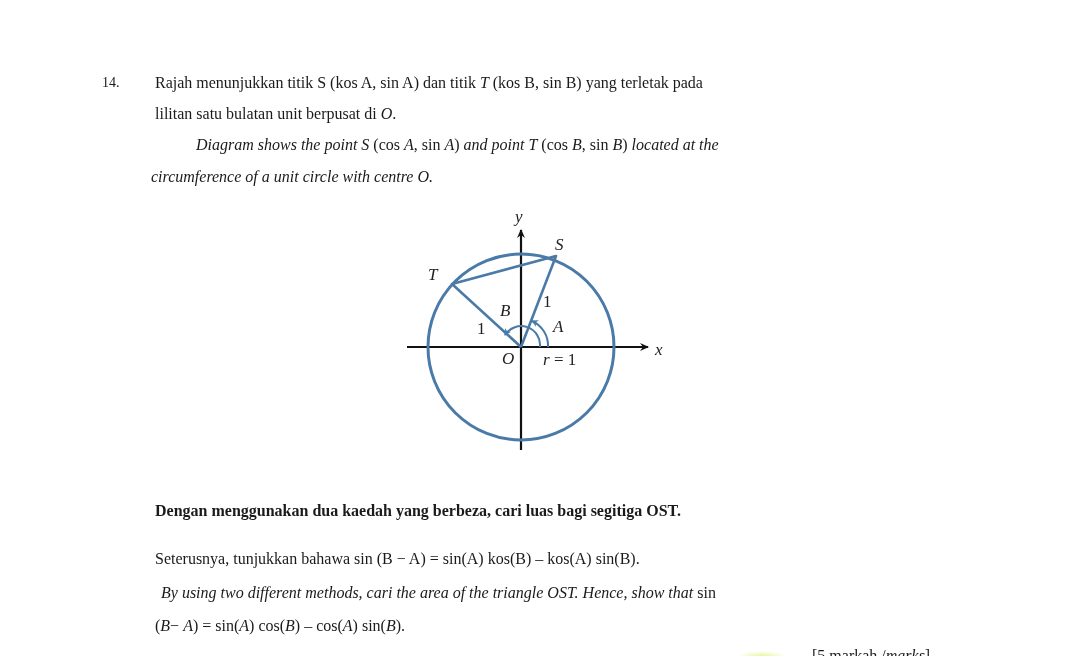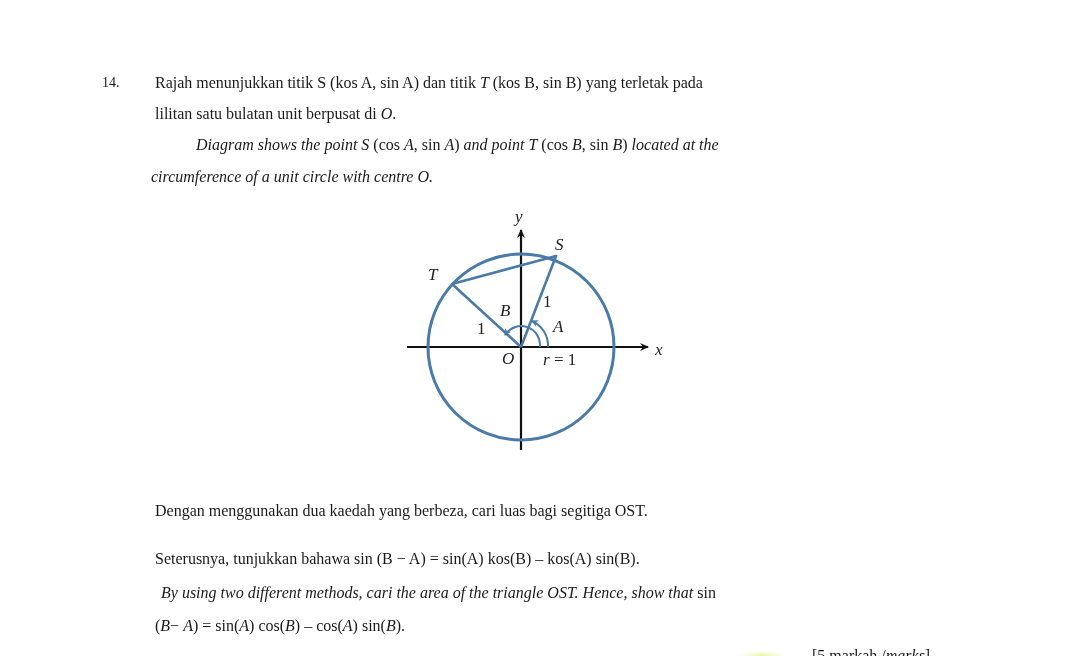--- a/index.html
+++ b/index.html
@@ -61,21 +61,21 @@
   <text class="diag-label" x="175" y="50" font-style="italic">S</text>
   <text class="diag-label" x="48" y="80" font-style="italic">T</text>
   <text class="diag-label" x="122" y="164" font-style="italic">O</text>
   <text class="diag-label" x="173" y="132" font-style="italic">A</text>
   <text class="diag-label" x="120" y="116" font-style="italic">B</text>
   <text class="diag-label" x="163" y="107">1</text>
   <text class="diag-label" x="97" y="134">1</text>
   <text class="diag-label" x="163" y="165"><tspan font-style="italic">r</tspan><tspan> = 1</tspan></text>
 </svg>
 
-<div class="line" style="left:155px; top:498px;">Dengan menggunakan dua kaedah yang berbeza, cari luas bagi segitiga OST.</div>
+<div class="line" style="left:155px; top:498px;font-weight:bold;">Dengan menggunakan dua kaedah yang berbeza, cari luas bagi segitiga OST.</div>
 <div class="line" style="left:155px; top:546px;">Seterusnya, tunjukkan bahawa sin (B − A) = sin(A) kos(B) – kos(A) sin(B).</div>
 
 <div class="line" style="left:161px; top:580px;">
   <span class="it">By using two different methods, cari the area of the triangle OST. Hence, show that</span><span> sin</span>
 </div>
 <div class="line" style="left:155px; top:613px;">
   <span>(</span><span class="it">B</span><span>− </span><span class="it">A</span><span>) = sin(</span><span class="it">A</span><span>) cos(</span><span class="it">B</span><span>) – cos(</span><span class="it">A</span><span>) sin(</span><span class="it">B</span><span>).</span>
 </div>
 
 <div class="highlight"></div>

